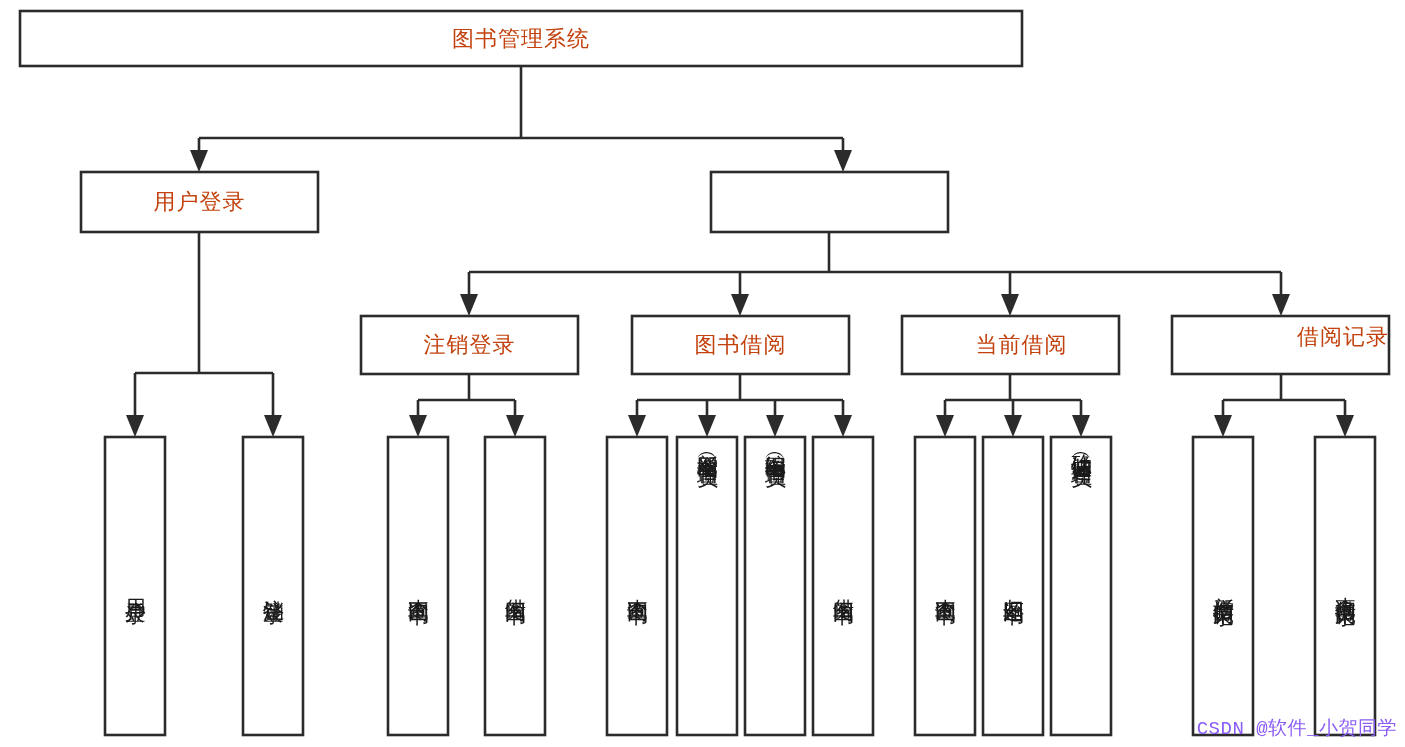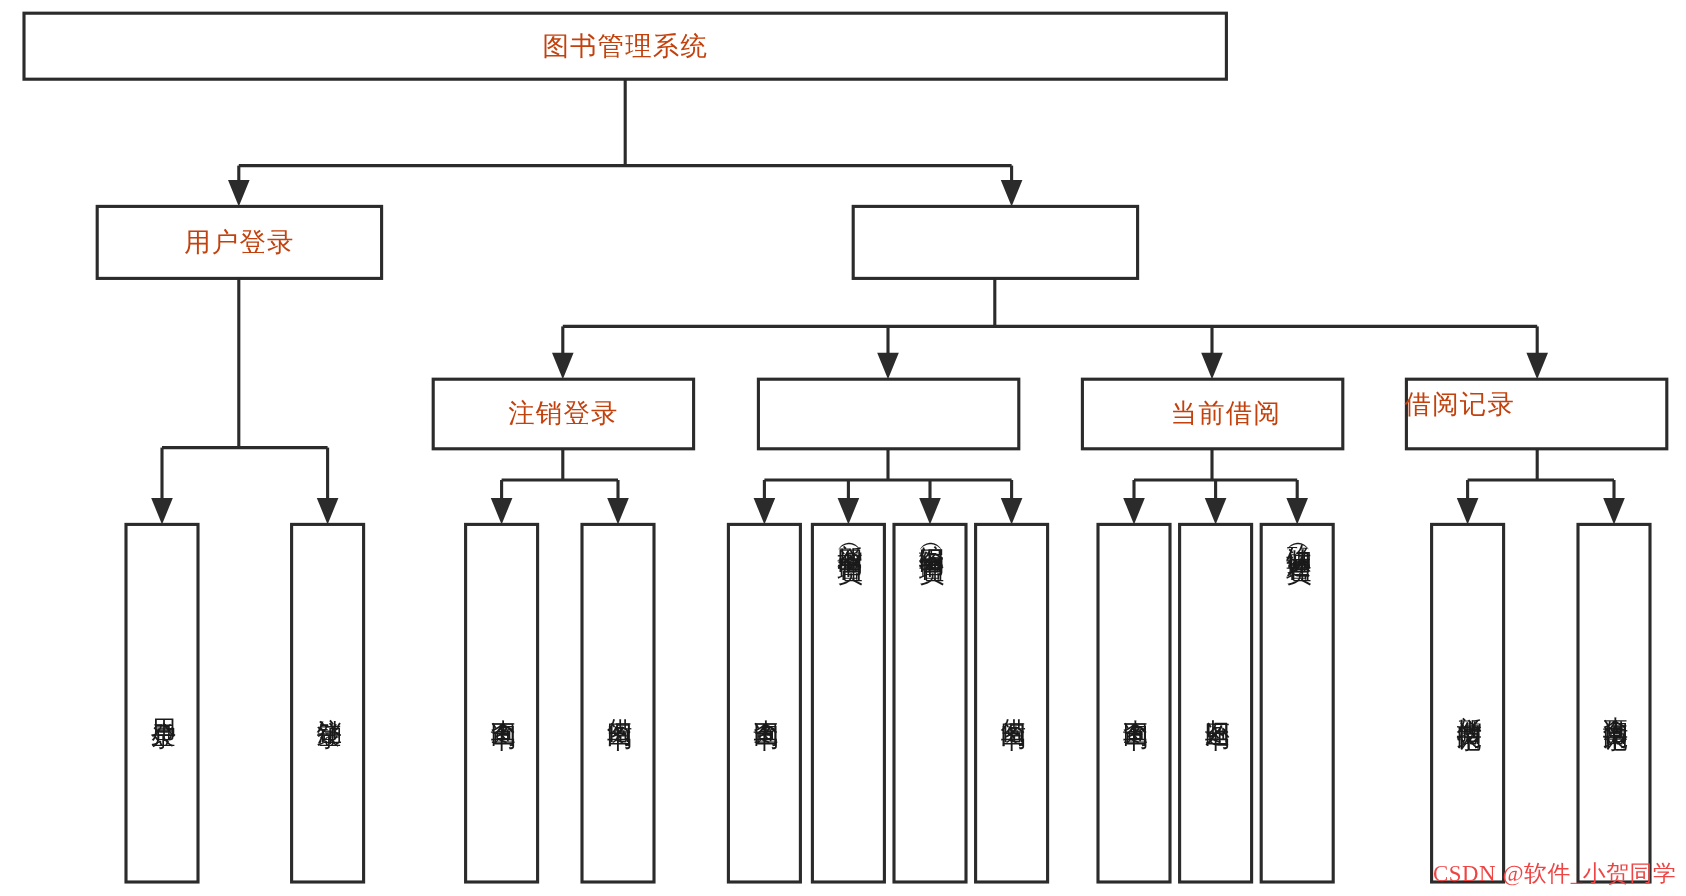--- a/index.html
+++ b/index.html
@@ -71,23 +71,23 @@
     font-family: "Liberation Sans", "DejaVu Sans", sans-serif;
     font-size: 22px;
     color: #c2410c;
     white-space: nowrap;
     letter-spacing: 1px;
   }
   #watermark {
     position: absolute;
     right: 8px;
     bottom: 6px;
-    font-family: Liberation Serif, serif;
+    font-family: Liberation Mono, monospace;
     font-size: 19px;
-    color: #ef4444;
+    color: #8b5cf6;
     letter-spacing: 0.5px;
     white-space: nowrap;
     pointer-events: none;
   }
 </style>
 </head>
 <body>
 
 <div id="diagram-root">
 
@@ -197,26 +197,29 @@
 
   <div class="htext-wrap" style="left:81px; top:172px; width:237px; height:60px;">
     <span class="htext">用户登录</span>
   </div>
 
 
   <div class="htext-wrap" style="left:361px; top:316px; width:217px; height:58px;">
     <span class="htext">注销登录</span>
   </div>
 
+  <div class="htext-wrap" style="left:632px; top:316px; width:217px; height:58px;">
+    <span class="htext">图书借阅</span>
+  </div>
 
   <div class="htext-wrap" style="left:902px; top:316px; width:239px; height:58px;">
     <span class="htext">当前借阅</span>
   </div>
 
-  <div class="htext-wrap" style="left:1108px; top:316px; width:217px; height:42px;">
+  <div class="htext-wrap" style="left:1172px; top:316px; width:217px; height:42px;justify-content:flex-end;">
     <span class="htext">借阅记录</span>
   </div>
 
   <div class="vtext-wrap" style="left:105px; top:437px; width:60px; height:298px;">
     <span class="vtext">用户登录</span>
   </div>
 
   <div class="vtext-wrap" style="left:243px; top:437px; width:60px; height:298px;">
     <span class="vtext">注销登录</span>
   </div>

